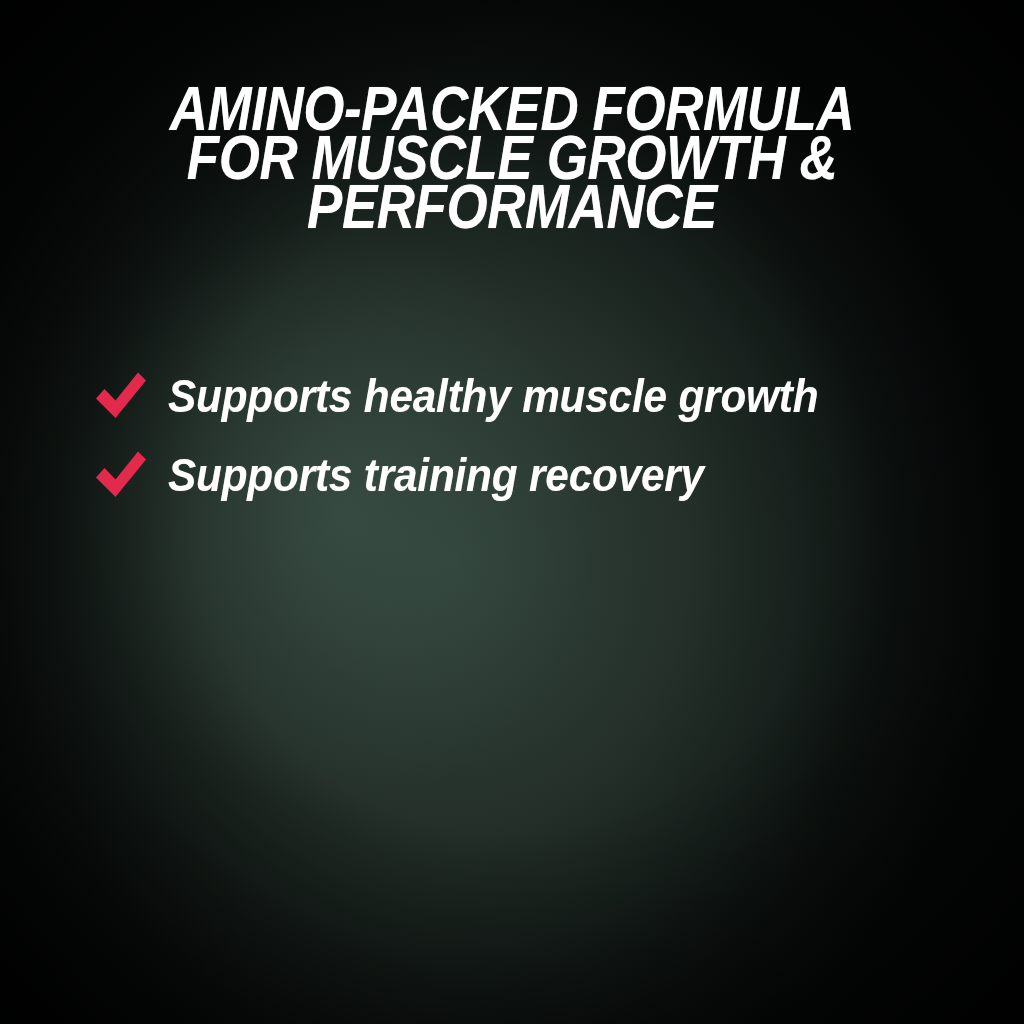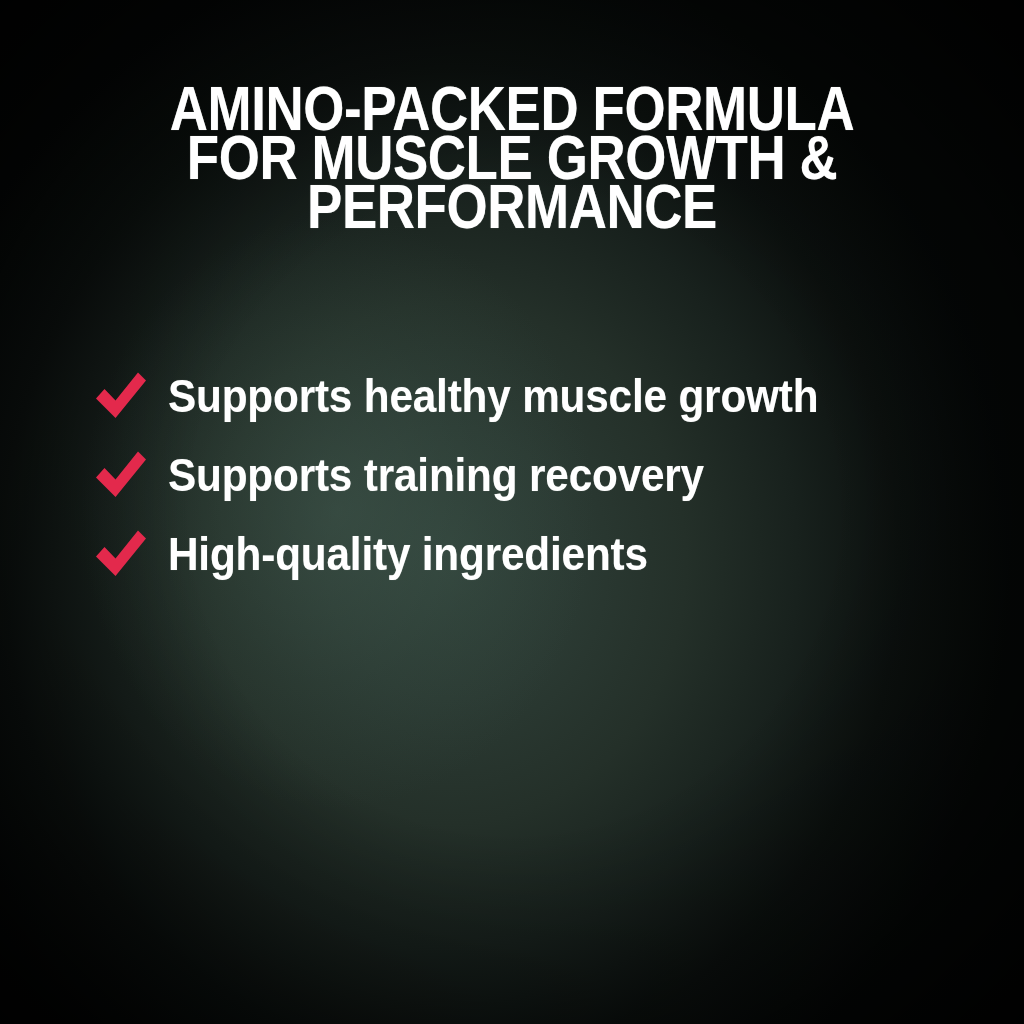--- a/index.html
+++ b/index.html
@@ -9,20 +9,21 @@
     background: #000;
   }
 
   #canvas {
     position: relative;
     width: 1024px;
     height: 1024px;
     overflow: hidden;
     background-color: #050807;
     font-family: "Liberation Sans", sans-serif;
+    font-style: italic;
     -webkit-font-smoothing: antialiased;
   }
 
   
   #bg-base {
     position: absolute;
     inset: 0;
     background: #060a09;
   }
   #bg-glow {
@@ -155,24 +156,16 @@
     <div class="benefit-row">
       <span class="check-wrap">
         <svg class="check-icon" viewBox="0 0 54 50" xmlns="http://www.w3.org/2000/svg" aria-hidden="true">
           <polygon points="2,27.5 10.5,18 21.5,29.5 44,1.5 52,9.5 21.5,47" fill="#E3294C"></polygon>
         </svg>
       </span>
       <span class="benefit-text">Supports training recovery</span>
     </div>
 
 
-    <div class="benefit-row">
-      <span class="check-wrap">
-        <svg class="check-icon" viewBox="0 0 54 50" xmlns="http://www.w3.org/2000/svg" aria-hidden="true">
-          <polygon points="2,27.5 10.5,18 21.5,29.5 44,1.5 52,9.5 21.5,47" fill="#E3294C"></polygon>
-        </svg>
-      </span>
-      <span class="benefit-text">High-quality ingredients</span>
-    </div>
 
 
   </div>
 </div>
 
 </body></html>

